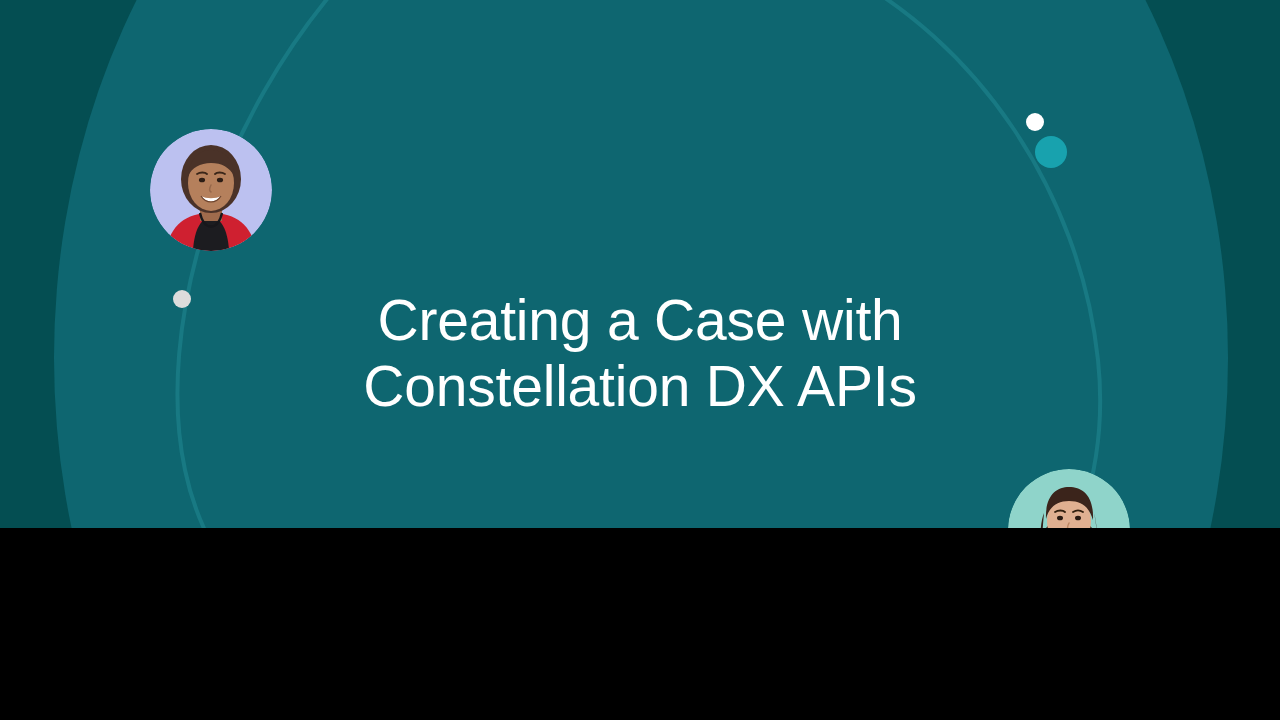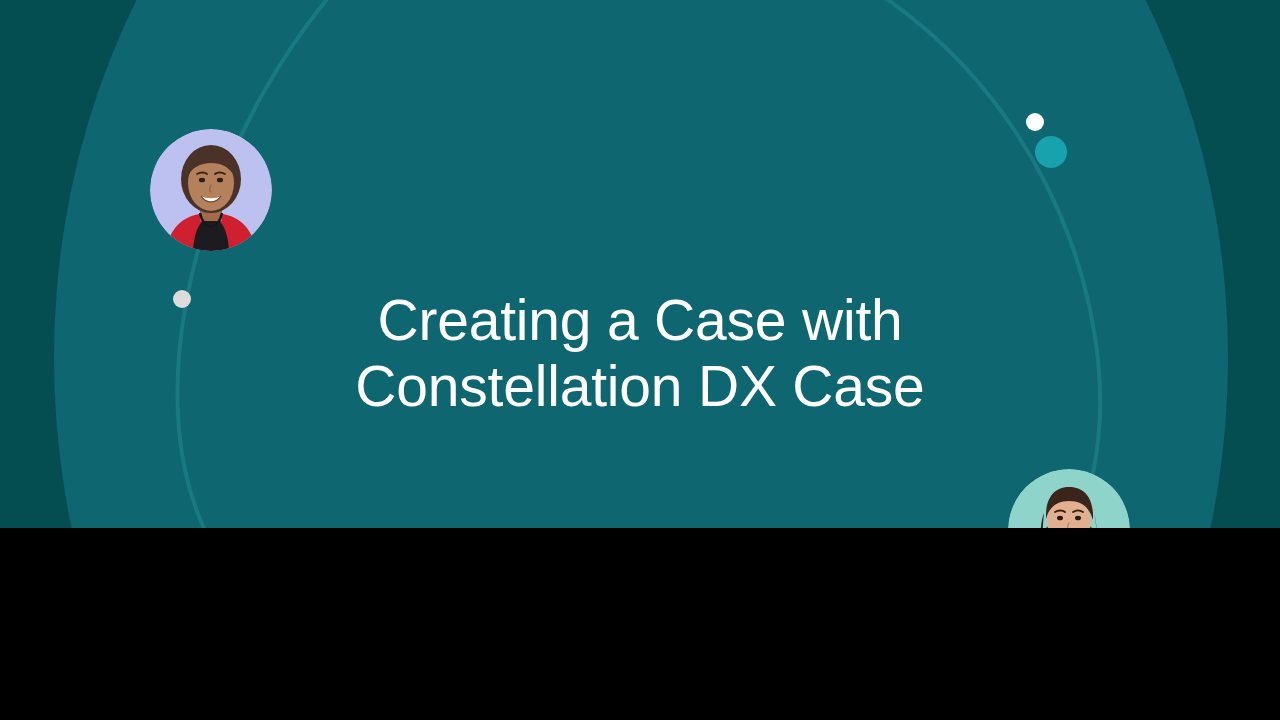--- a/index.html
+++ b/index.html
@@ -94,21 +94,21 @@
       <ellipse cx="641" cy="358" rx="587" ry="700" fill="#0e6670"></ellipse>
 
       <path d="M 352 -30 C 215 120 155 330 185 470 C 212 600 330 700 520 760" fill="none" stroke="#1a7d86" stroke-width="4" stroke-linecap="round" opacity="0.85"></path>
 
       <path d="M 838 -30 C 975 40 1080 190 1098 360 C 1115 520 1030 650 905 745" fill="none" stroke="#1a7d86" stroke-width="4" stroke-linecap="round" opacity="0.85"></path>
     </g>
   </svg>
 
   <div class="title-block">
     <span class="title-line">Creating a Case with</span>
-    <span class="title-line">Constellation DX Case</span>
+    <span class="title-line">Constellation DX APIs</span>
   </div>
 
   <div class="avatar" id="avatar-top-left">
     <svg class="avatar-svg" viewBox="0 0 122 122">
       <defs>
         <clipPath id="clip-a1">
             <circle cx="61" cy="61" r="61"></circle>
           </clipPath>
       </defs>
       <g clip-path="url(#clip-a1)">

